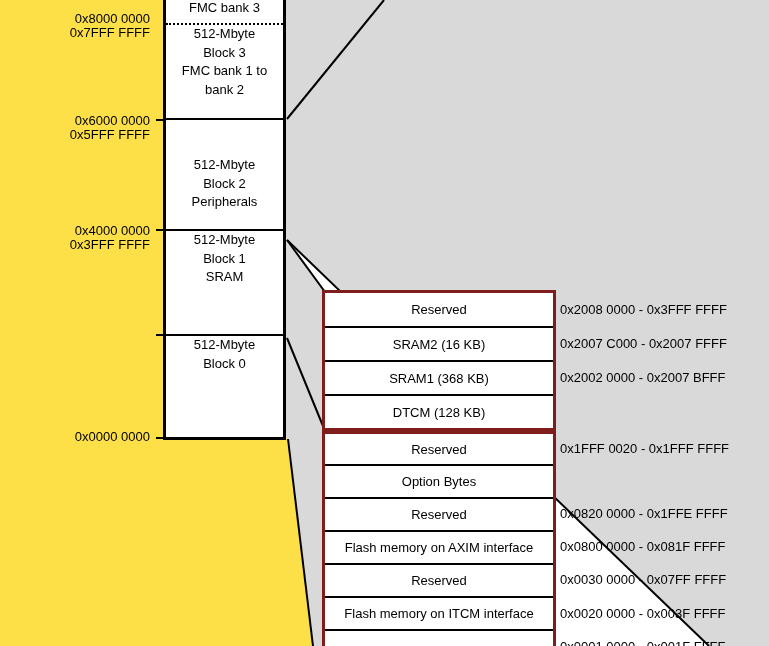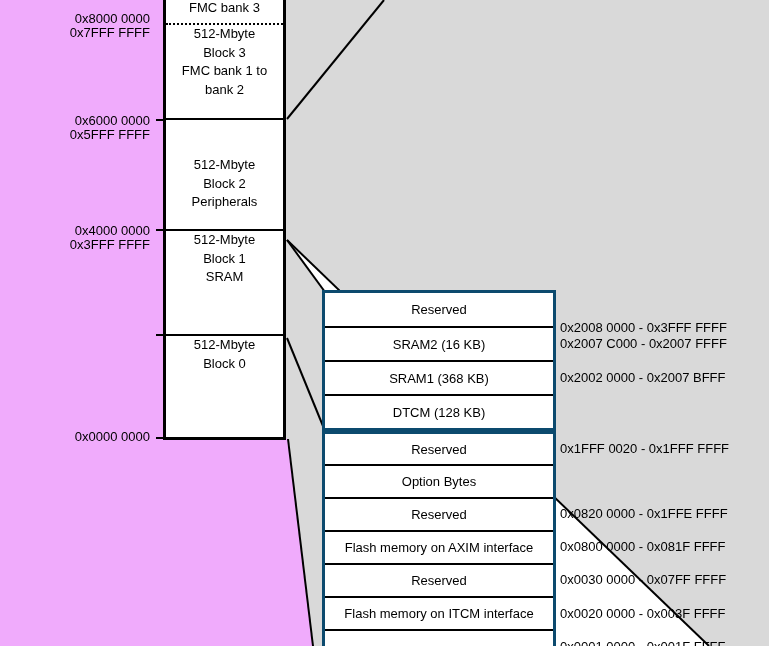--- a/index.html
+++ b/index.html
@@ -1,18 +1,18 @@
 <!DOCTYPE html>
 <html><head>
 <meta charset="utf-8">
 <style>
   html,body{margin:0;padding:0;background:#fff;}
   .screen{
     position:relative;width:769px;height:646px;overflow:hidden;
-    background:#f0abfc;font-family:"Liberation Sans",sans-serif;color:#000;
+    background:#fde047;font-family:"Liberation Sans",sans-serif;color:#000;
   }
   .bg-svg{position:absolute;left:0;top:0;width:769px;height:646px;}
   
   .block-col{
     position:absolute;left:163px;top:0;width:123px;height:440px;
     box-sizing:border-box;background:#fff;
     border:3px solid #000;border-top:none;
   }
   .mem-seg{
     position:absolute;left:0;width:117px;box-sizing:border-box;
@@ -26,21 +26,21 @@
   .seg-4{top:336px;height:98px;}
   
   .addr-label{
     position:absolute;left:34px;width:116px;text-align:right;
     font-size:13px;line-height:14px;white-space:nowrap;
   }
   .tick{position:absolute;left:156px;width:8px;height:2px;background:#000;}
   
   .dgroup{
     position:absolute;left:322px;width:234px;box-sizing:border-box;
-    background:#fff;border:3px solid #0c4a6e;overflow:hidden;
+    background:#fff;border:3px solid #7f1d1d;overflow:hidden;
   }
   .group-a{top:290px;height:141px;}
   .group-b{top:431px;height:215px;border-bottom:none;}
   .drow{
     box-sizing:border-box;display:flex;align-items:center;justify-content:center;
     font-size:13px;white-space:nowrap;background:#fff;
   }
   .drow.sep{border-top:2px solid #000;}
   .ga-r{height:34px;} .ga-r:first-child{height:33px;}
   .gb-r{height:33px;} .gb-r:first-child{height:30px;} .gb-r:last-child{height:40px;}
@@ -144,21 +144,21 @@
         <span>Reserved</span>
       </div>
     <div class="drow gb-r sep">
         <span>Flash memory on ITCM interface</span>
       </div>
     <div class="drow gb-r sep">
         <span>Reserved</span>
       </div>
   </div>
 
-  <div class="range" style="top:320px">0x2008 0000 - 0x3FFF FFFF</div>
+  <div class="range" style="top:302px">0x2008 0000 - 0x3FFF FFFF</div>
   <div class="range" style="top:336px">0x2007 C000 - 0x2007 FFFF</div>
   <div class="range" style="top:370px">0x2002 0000 - 0x2007 BFFF</div>
   <div class="range" style="top:441px">0x1FFF 0020 - 0x1FFF FFFF</div>
   <div class="range" style="top:506px">0x0820 0000 - 0x1FFE FFFF</div>
   <div class="range" style="top:539px">0x0800 0000 - 0x081F FFFF</div>
   <div class="range" style="top:572px">0x0030 0000 - 0x07FF FFFF</div>
   <div class="range" style="top:606px">0x0020 0000 - 0x003F FFFF</div>
   <div class="range" style="top:639px">0x0001 0000 - 0x001F FFFF</div>
 
 </div>

